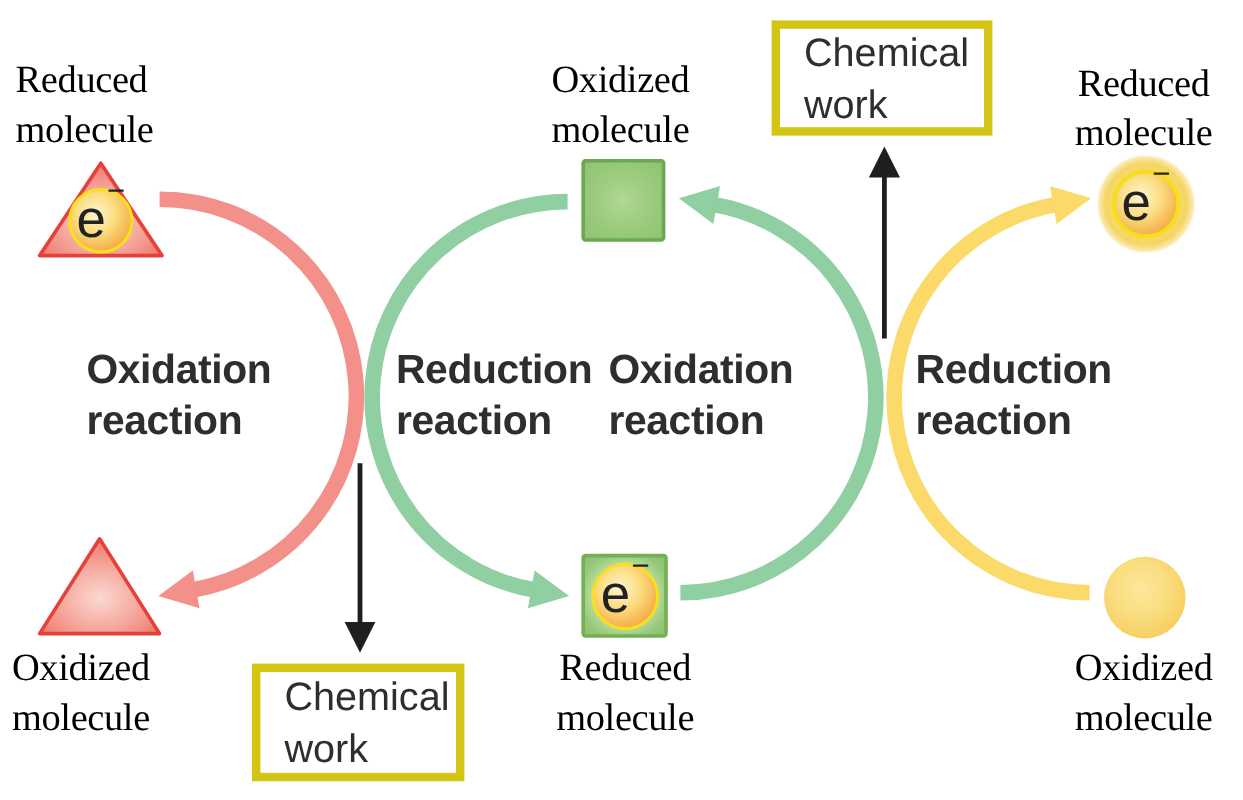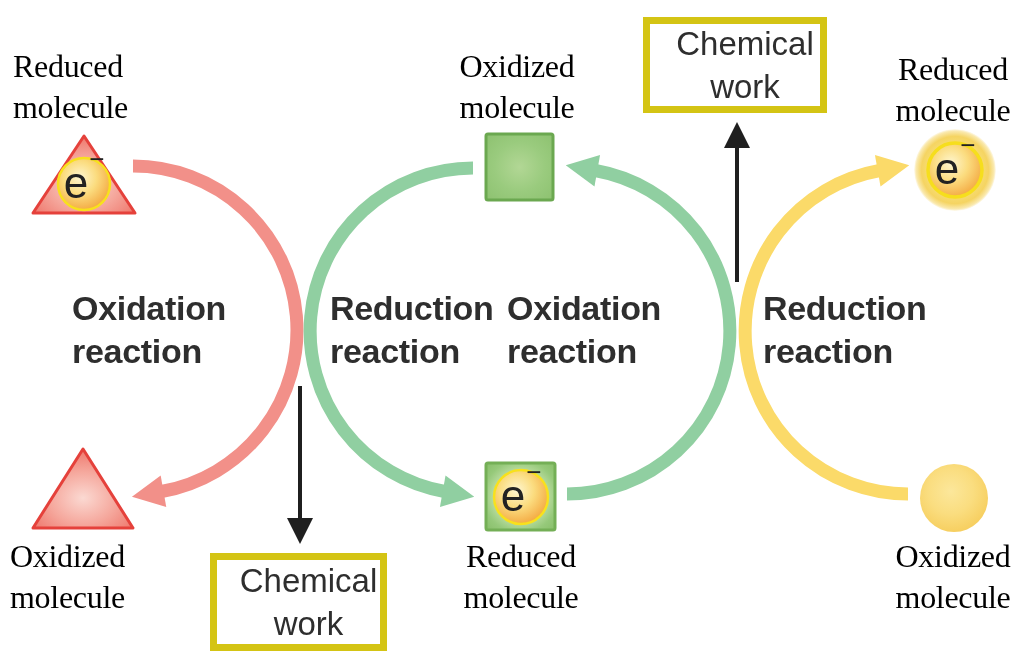--- a/index.html
+++ b/index.html
@@ -18,21 +18,21 @@
   .align-center{text-align:center;width:200px;}
   .align-right{text-align:left;width:200px;}
   .rx-label{
     position:absolute;font-size:34px;line-height:43px;font-weight:bold;color:#2E2E2E;
     letter-spacing:-0.3px;
   }
   .rx-label .line{display:block;}
   .work-box{
     position:absolute;background:#ffffff;border:7px solid #D4C414;
     display:flex;flex-direction:column;justify-content:center;
-    font-size:33px;line-height:43px;color:#2E2E2E;padding-left:20px;box-sizing:border-box;text-align:center;
+    font-size:33px;line-height:43px;color:#2E2E2E;padding-left:20px;box-sizing:border-box;
   }
   .work-box .line{display:block;}
   .e-badge{
     position:absolute;transform:translate(-50%,-54%);
     font-size:44px;color:#222;white-space:nowrap;line-height:1;
   }
   .e-badge sup{
     display:inline-block;font-size:26px;line-height:0;
     transform:translateY(-14px);margin-left:1px;
   }

